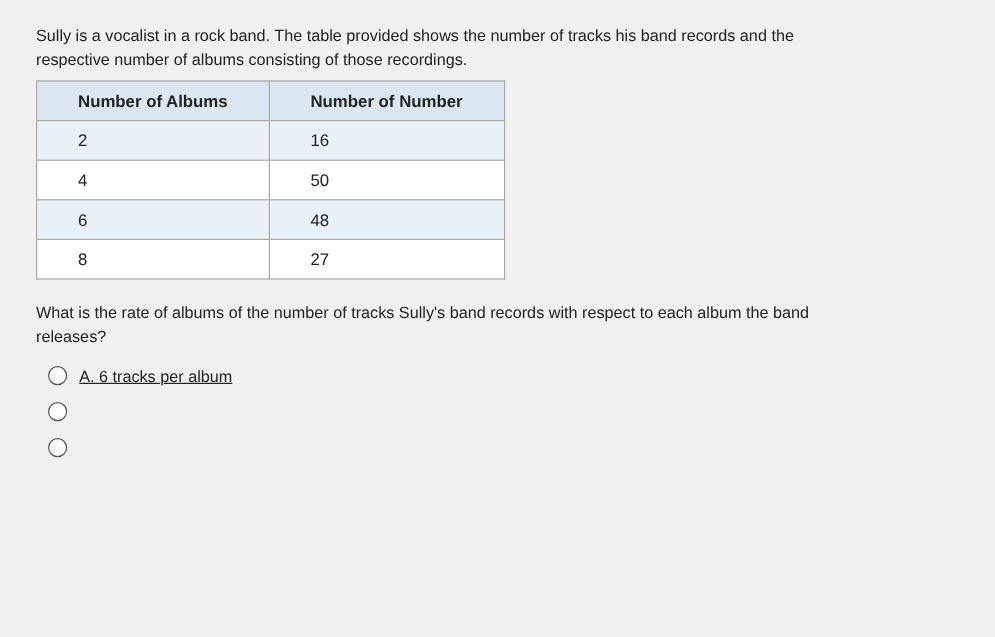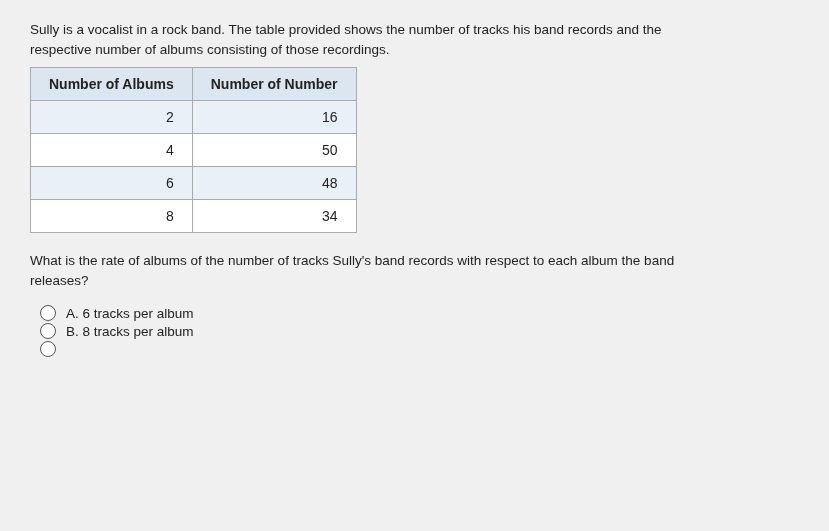--- a/index.html
+++ b/index.html
@@ -26,22 +26,22 @@
     }
 
     table {
       border-collapse: collapse;
       margin-bottom: 18px;
       min-width: 240px;
     }
 
     table th, table td {
       border: 1.5px solid #aaa;
-      text-align: right;
-      padding: 8px 18px;
+      text-align: left;
+      padding: 8px 34px;
       background: #fff;
       font-size: 14px;
     }
 
     table thead tr th {
       background: #dce6f0;
       font-weight: bold;
       vertical-align: middle;
     }
 
@@ -56,22 +56,23 @@
     .question-text {
       font-size: 13.5px;
       margin-bottom: 14px;
       max-width: 700px;
       line-height: 1.5;
     }
 
     .options {
       display: flex;
       flex-direction: column;
-      gap: 2px;
+      gap: 14px;
       margin-left: 10px;
+      text-decoration: underline;
     }
 
     .option-item {
       display: flex;
       align-items: center;
       gap: 10px;
       font-size: 13.5px;
     }
 
     .option-circle {
@@ -108,32 +109,31 @@
       <tr>
         <td>4</td>
         <td>50</td>
       </tr>
       <tr>
         <td>6</td>
         <td>48</td>
       </tr>
       <tr>
         <td>8</td>
-        <td>34</td>
+        <td>27</td>
       </tr>
     </tbody>
 </table>
 
 <p class="question-text">What is the rate of albums of the number of tracks Sully's band records with respect to each album the band releases?</p>
 
 <div class="options" id="options-container">
 <div class="option-item">
       <span class="option-circle"></span>
       <span class="option-label">A.   6 tracks per album</span>
     </div>
     <div class="option-item">
       <span class="option-circle"></span>
-      <span class="option-label">B.   8 tracks per album</span>
     </div>
     <div class="option-item">
       <span class="option-circle"></span>
     </div>
   </div>
 
 </body></html>

